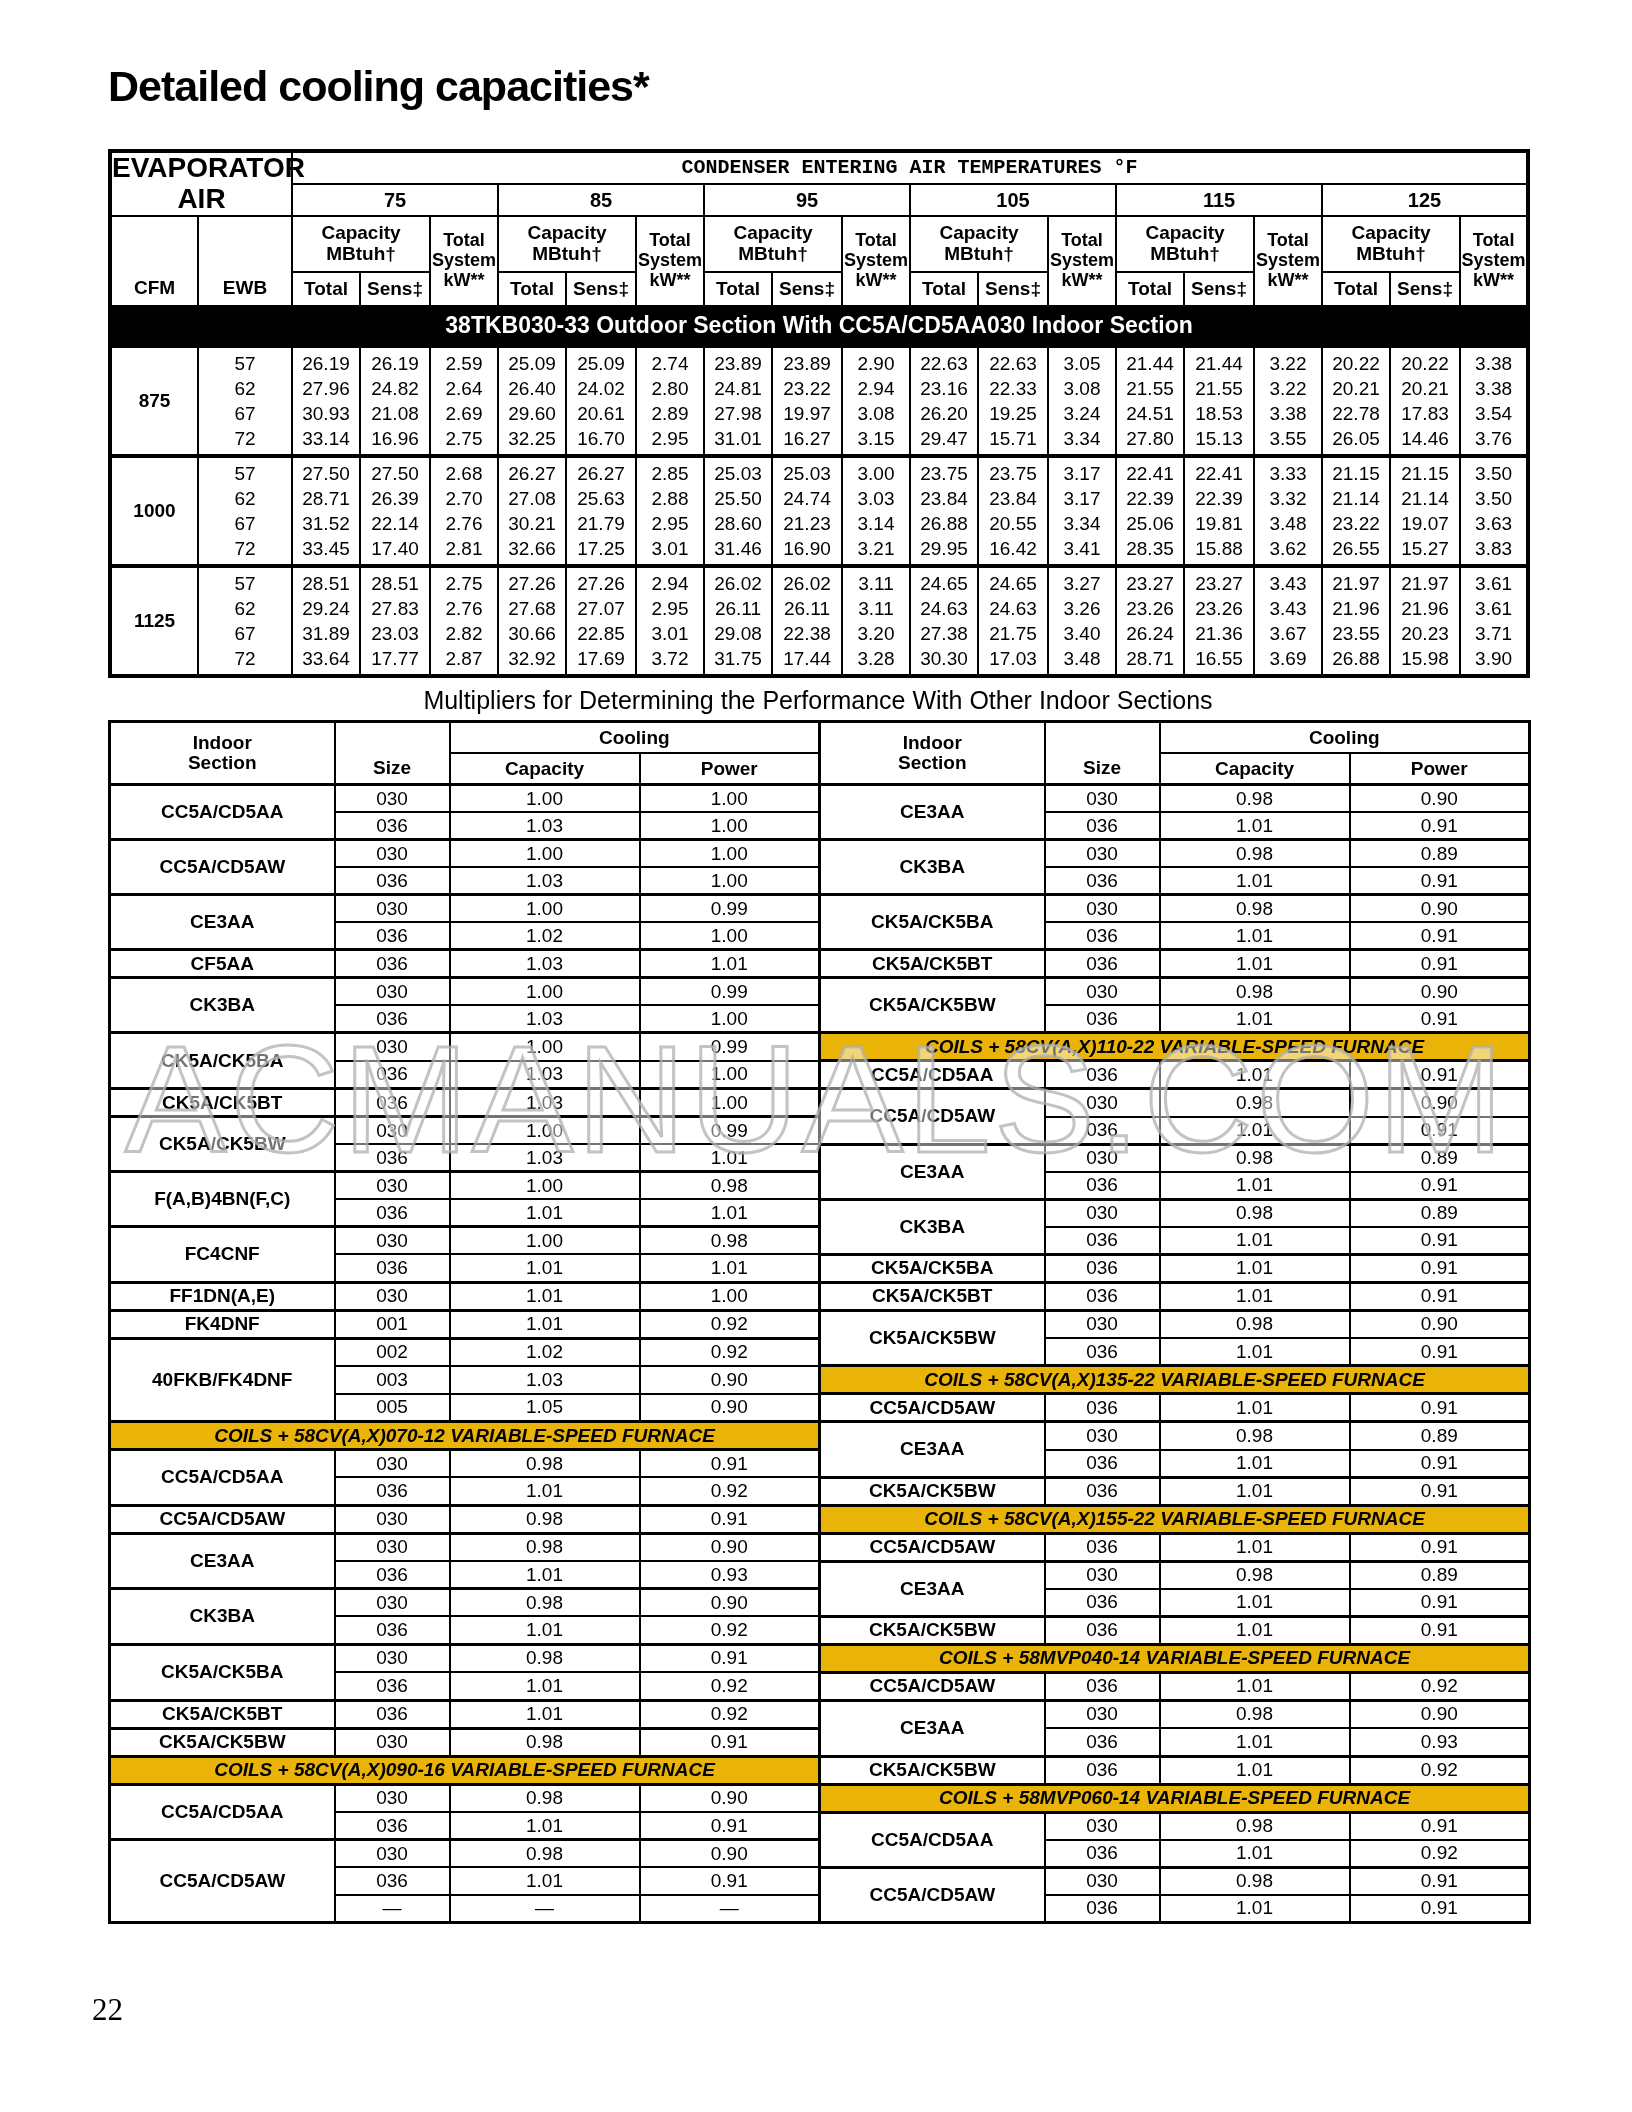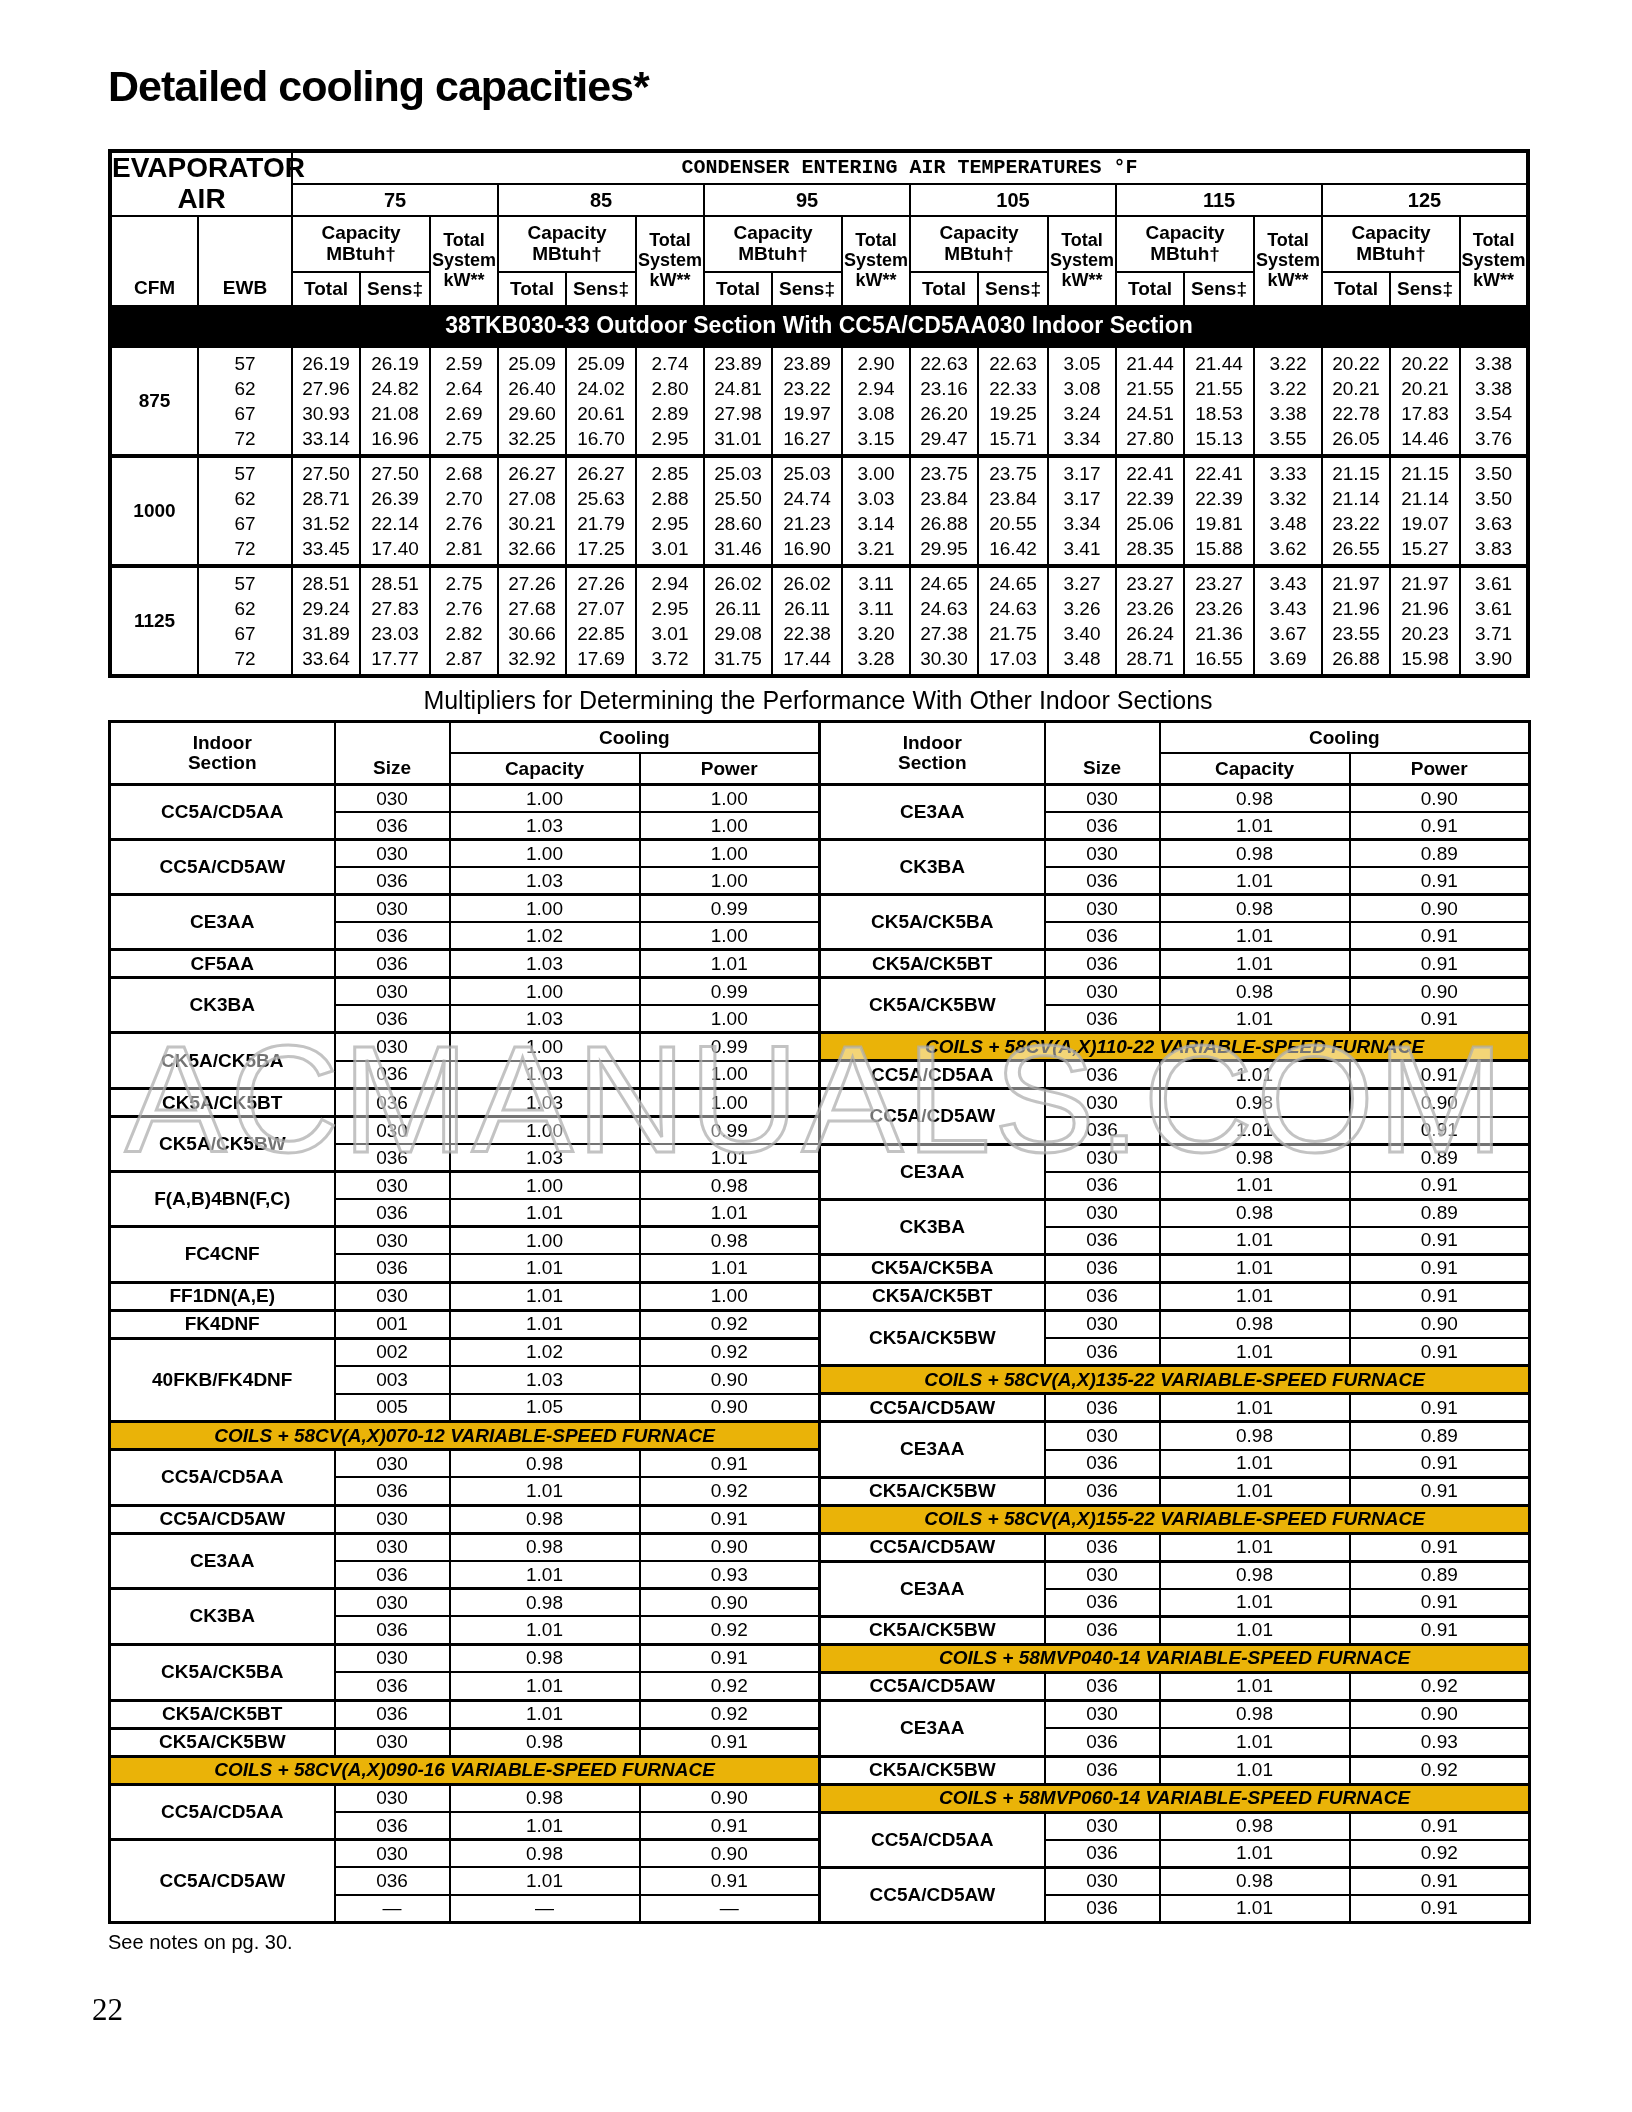--- a/index.html
+++ b/index.html
@@ -907,17 +907,16 @@
           <td class="size">—</td>
           <td class="cap">—</td>
           <td class="pow mid">—</td>
           <td class="size">036</td>
           <td class="cap">1.01</td>
           <td class="pow">0.91</td>
         </tr>
       </tbody>
   </table>
 
-  <div class="see-notes">See notes on pg. 30.</div>
 </div>
 
 <div class="watermark">ACMANUALS.COM</div>
 <div class="page-number">22</div>
 
 </body></html>

